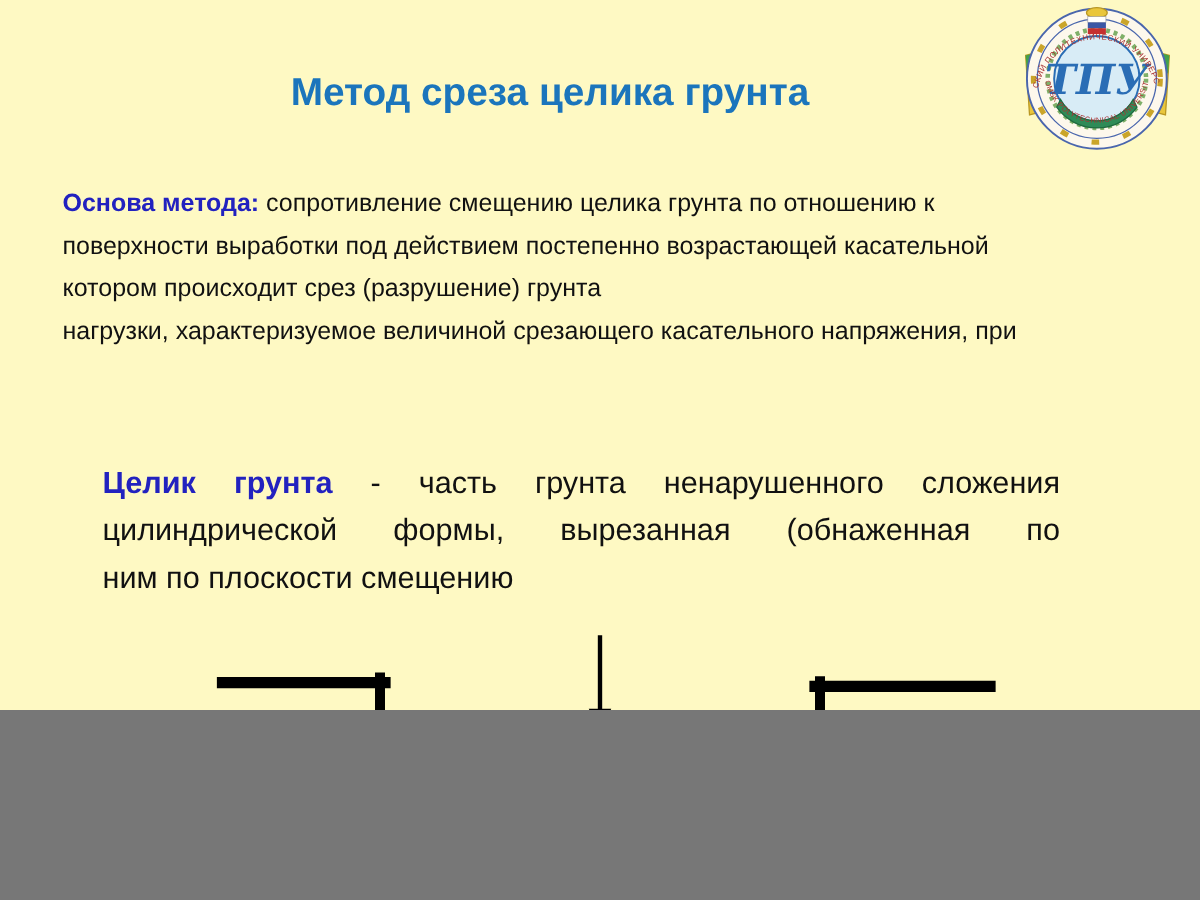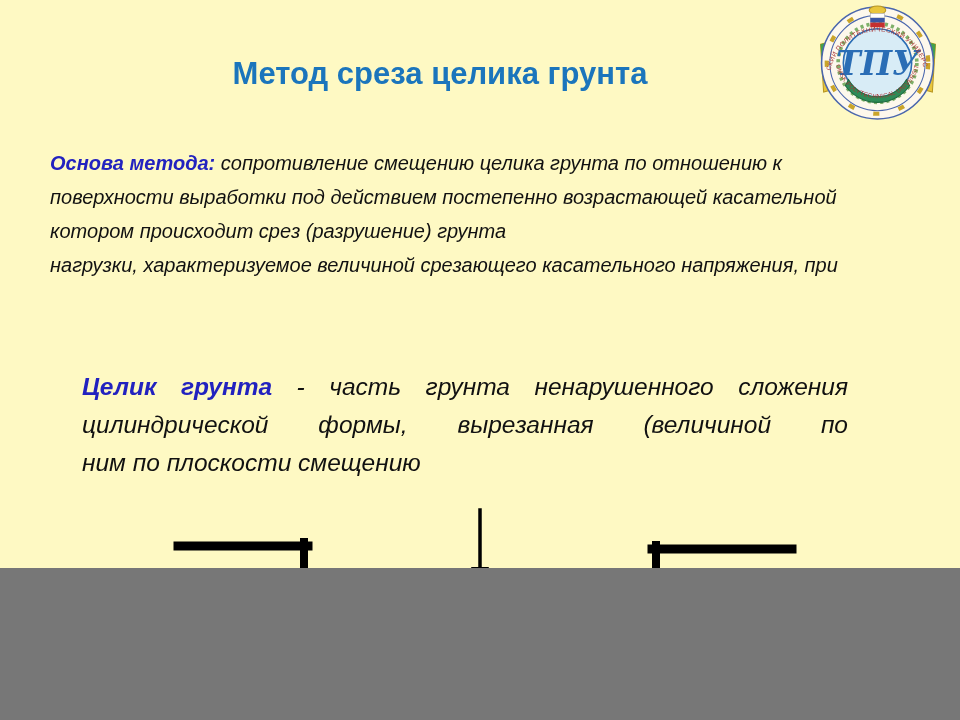--- a/index.html
+++ b/index.html
@@ -16,21 +16,21 @@
     position:absolute; left:50px; top:146px; width:848px;
     font-size:20px; line-height:34px; color:#111;
   }
   .intro .lead{ font-weight:bold; color:#2222BF; }
   .definition{
     position:absolute; left:82px; top:324px; width:766px;
     font-size:24.5px; line-height:38px; color:#111;margin-top:44px;
   }
   .definition .term{ font-weight:bold; color:#2222BF; }
   .just{ text-align:justify; text-align-last:justify; }
-  .line{ white-space:normal;font-style:italic; }
+  .line{ white-space:normal; }
   .diagram{ position:absolute; left:160px; top:500px; width:660px; height:190px; }
   .footer-url{
     position:absolute; left:320px; top:695px; font-size:14px; color:#222;
   }
   .page-num{
     position:absolute; left:880px; top:675px; font-size:14px; color:#8A8A8A;
   }
   .logo{ position:absolute; left:818px; top:5px; width:120px; height:116px; }
 </style>
 </head>
@@ -78,21 +78,21 @@
 
   <div class="intro">
     <div class="line"><span class="lead">Основа метода:</span><span> сопротивление смещению целика грунта по отношению к</span></div>
     <div class="line">поверхности выработки под действием постепенно возрастающей касательной</div>
     <div class="line">котором происходит срез (разрушение) грунта</div>
     <div class="line">нагрузки, характеризуемое величиной срезающего касательного напряжения, при</div>
   </div>
 
   <div class="definition">
     <div class="line just"><span class="term">Целик грунта</span><span> - часть грунта ненарушенного сложения</span></div>
-    <div class="line just">цилиндрической формы, вырезанная (величиной по</div>
+    <div class="line just">цилиндрической формы, вырезанная (обнаженная по</div>
     <div class="line">ним по плоскости смещению</div>
   </div>
 
   <svg class="diagram" viewBox="0 0 660 190">
     <g stroke="#000" fill="none" stroke-linecap="square">
 
       <line x1="18" y1="46" x2="148" y2="46" stroke-width="9"></line>
       <line x1="492" y1="49" x2="632" y2="49" stroke-width="9"></line>
 
       <line x1="144" y1="42" x2="144" y2="161" stroke-width="8"></line>

